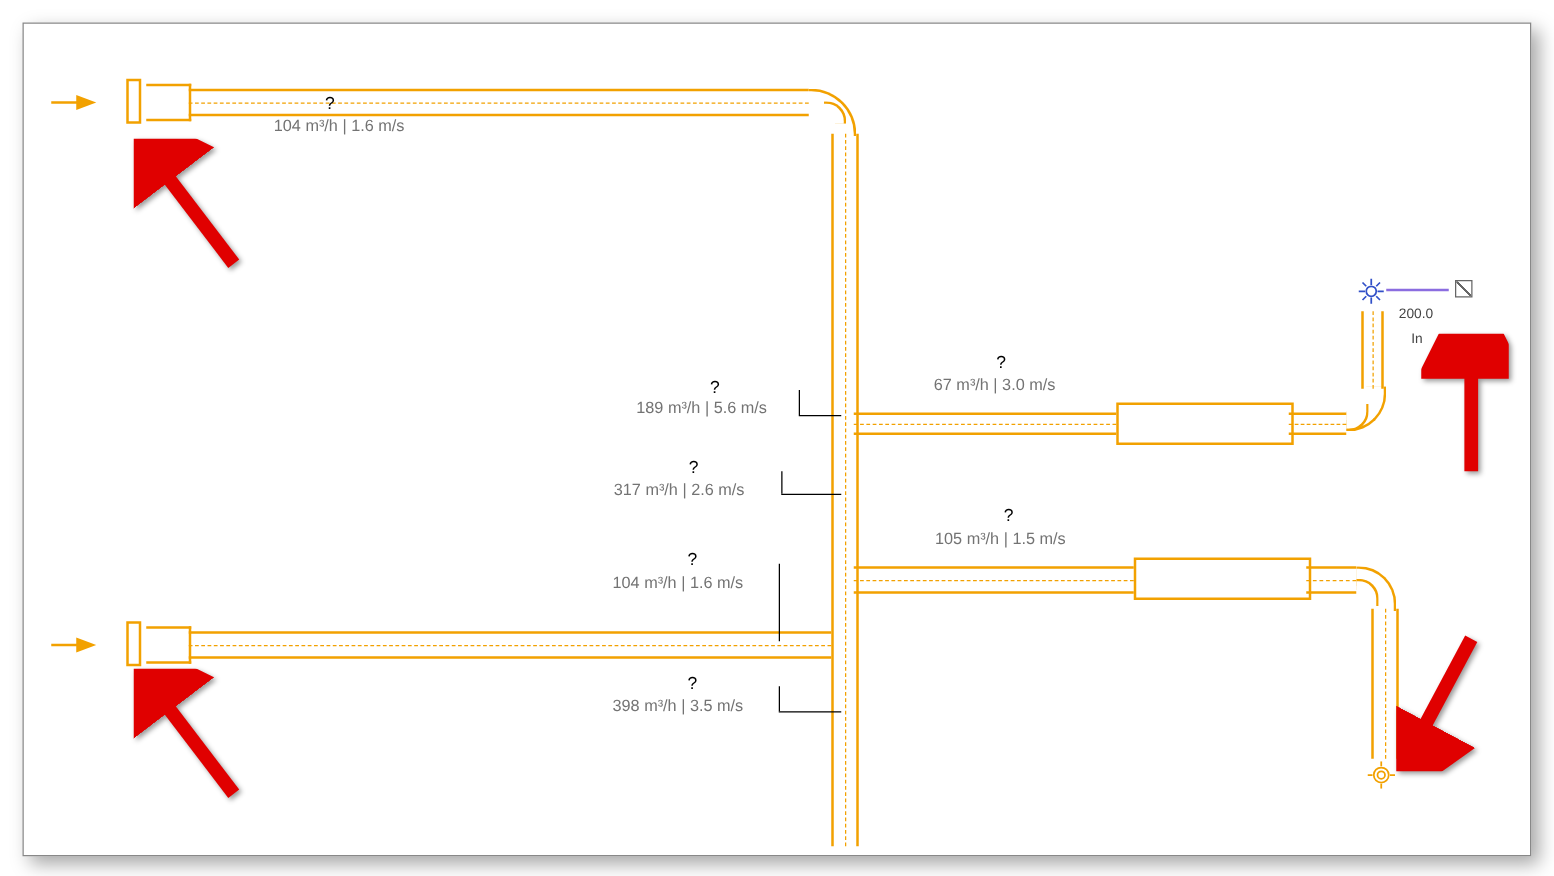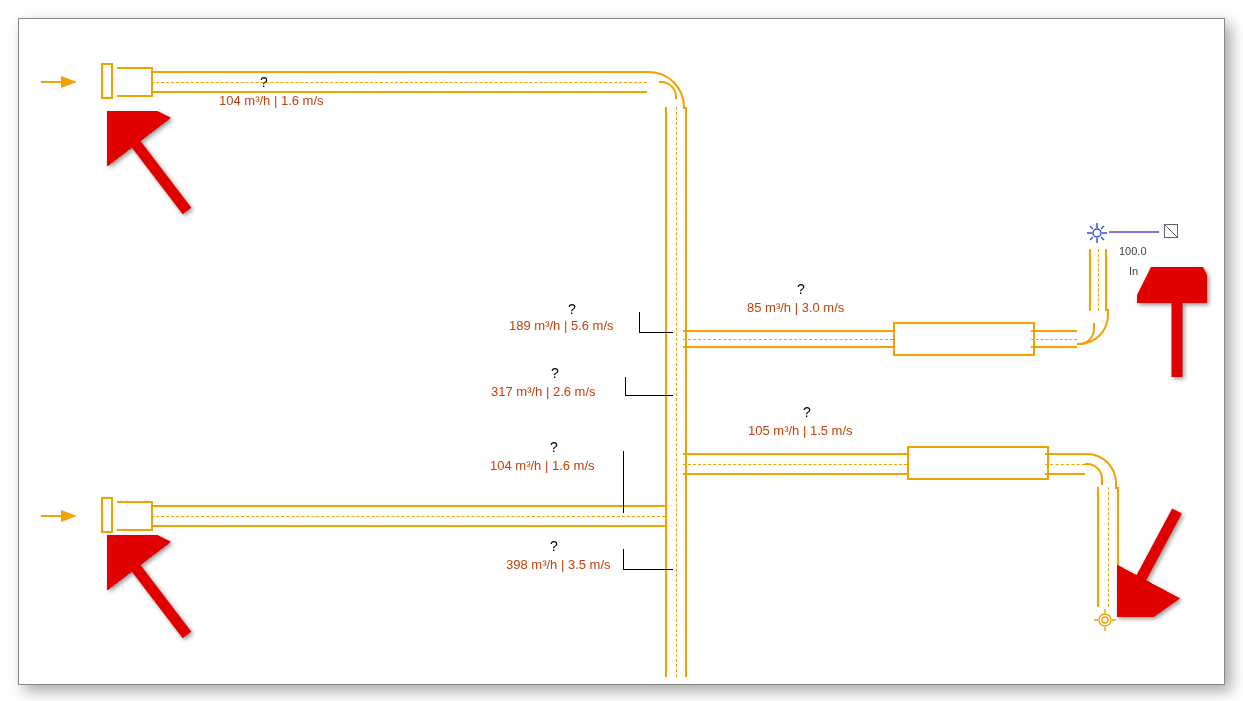--- a/index.html
+++ b/index.html
@@ -13,21 +13,21 @@
 .box-v{position:absolute;border:2px solid #f2a100;width:8px}
 .taper{position:absolute;border:2px solid #f2a100;border-left:none;height:26px}
 .inlet-arrow{position:absolute;width:0;height:0;border-top:6px solid transparent;border-bottom:6px solid transparent;border-left:16px solid #f2a100}
 .inlet-arrow:before{content:"";position:absolute;left:-36px;top:-1px;width:24px;border-top:2px solid #f2a100}
 .term-box{position:absolute;width:12px;height:12px;border:1px solid #666}
 .term-box:before,.term-box:after{content:"";position:absolute}
 .term-box:before{left:0;top:0;right:0;bottom:0;background:linear-gradient(45deg,transparent 46%,#666 46%,#666 54%,transparent 54%)}
 .term-lbl{position:absolute;font-size:11px;color:#444}
 .compass{position:absolute;width:22px;height:22px}
 .compass svg{width:100%;height:100%}
-.lbl{position:absolute;font-size:13px;color:#c2410c;white-space:nowrap}
+.lbl{position:absolute;font-size:13px;color:#737373;white-space:nowrap}
 .q{position:absolute;font-size:14px;color:#000}
 .leader{position:absolute;background:#000}
 .leaderH{height:1px}
 .leaderV{width:1px}
 .red-arrow{position:absolute;filter:drop-shadow(2px 2px 2px rgba(0,0,0,0.4))}
 .term-line{position:absolute;height:2px;background:#8b6de0}
 </style>
 </head>
 <body>
 
@@ -76,25 +76,25 @@
     <svg viewBox="0 0 22 22">
           <g stroke="#3250c8" stroke-width="1.4" fill="none">
             <circle cx="11" cy="11" r="4"></circle>
             <path d="M11 1v5M11 16v5M1 11h5M16 11h5"></path>
             <path d="M4 4l3 3M15 15l3 3M18 4l-3 3M7 15l-3 3"></path>
           </g>
         </svg>
   </div>
   <div class="term-line" style="left:1090px;top:212px;width:50px;"></div>
   <div class="term-box" style="left:1145px;top:205px;"></div>
-  <div class="term-lbl" style="left:1100px;top:226px;">100.0</div>
+  <div class="term-lbl" style="left:1100px;top:226px;">200.0</div>
   <div class="term-lbl" style="left:1110px;top:246px;">In</div>
 
   <div class="q" style="left:778px;top:262px;">?</div>
-  <div class="lbl" style="left:728px;top:281px;">85 m³/h  |  3.0 m/s</div>
+  <div class="lbl" style="left:728px;top:281px;">67 m³/h  |  3.0 m/s</div>
 
   <div class="duct-h" style="left:664px;top:434px;width:224px;">
         <div class="cl"></div>
       </div>
   <div class="box-h" style="left:888px;top:427px;width:138px;"></div>
   <div class="duct-h" style="left:1026px;top:434px;width:40px;">
         <div class="cl"></div>
       </div>
   <div style="position:absolute;left:1066px;top:434px;width:30px;height:34px;border-top:2px solid #f2a100;border-right:2px solid #f2a100;border-top-right-radius:30px;"></div>
   <div style="position:absolute;left:1066px;top:444px;width:16px;height:20px;border-top:2px solid #f2a100;border-right:2px solid #f2a100;border-top-right-radius:16px;"></div>
@@ -119,21 +119,21 @@
   <div class="taper" style="left:98px;top:482px;width:34px;"></div>
   <div class="duct-h" style="left:132px;top:486px;width:514px;">
         <div class="cl"></div>
       </div>
 
   <div class="q" style="left:531px;top:420px;">?</div>
   <div class="lbl" style="left:471px;top:439px;">104 m³/h  |  1.6 m/s</div>
   <div class="leader leaderV" style="left:604px;top:432px;height:62px;"></div>
 
   <div class="q" style="left:531px;top:519px;">?</div>
-  <div class="lbl" style="left:471px;top:538px;margin-left:16px;">398 m³/h  |  3.5 m/s</div>
+  <div class="lbl" style="left:471px;top:538px;">398 m³/h  |  3.5 m/s</div>
   <div class="leader leaderV" style="left:604px;top:530px;height:20px;"></div>
   <div class="leader leaderH" style="left:604px;top:550px;width:50px;"></div>
 
   <svg class="red-arrow" style="left:88px;top:92px;" width="100" height="110">
     <defs>
           <marker id="ah1" markerWidth="8" markerHeight="8" refX="2" refY="4" orient="auto">
             <path d="M0,0 L8,4 L0,8 Z" fill="#e00000"></path>
           </marker>
         </defs>
     <line x1="80" y1="100" x2="16" y2="16" stroke="#e00000" stroke-width="11" marker-end="url(#ah1)"></line>

